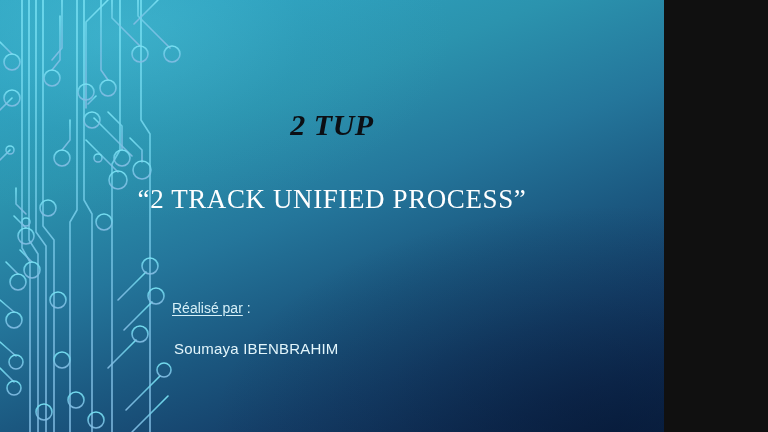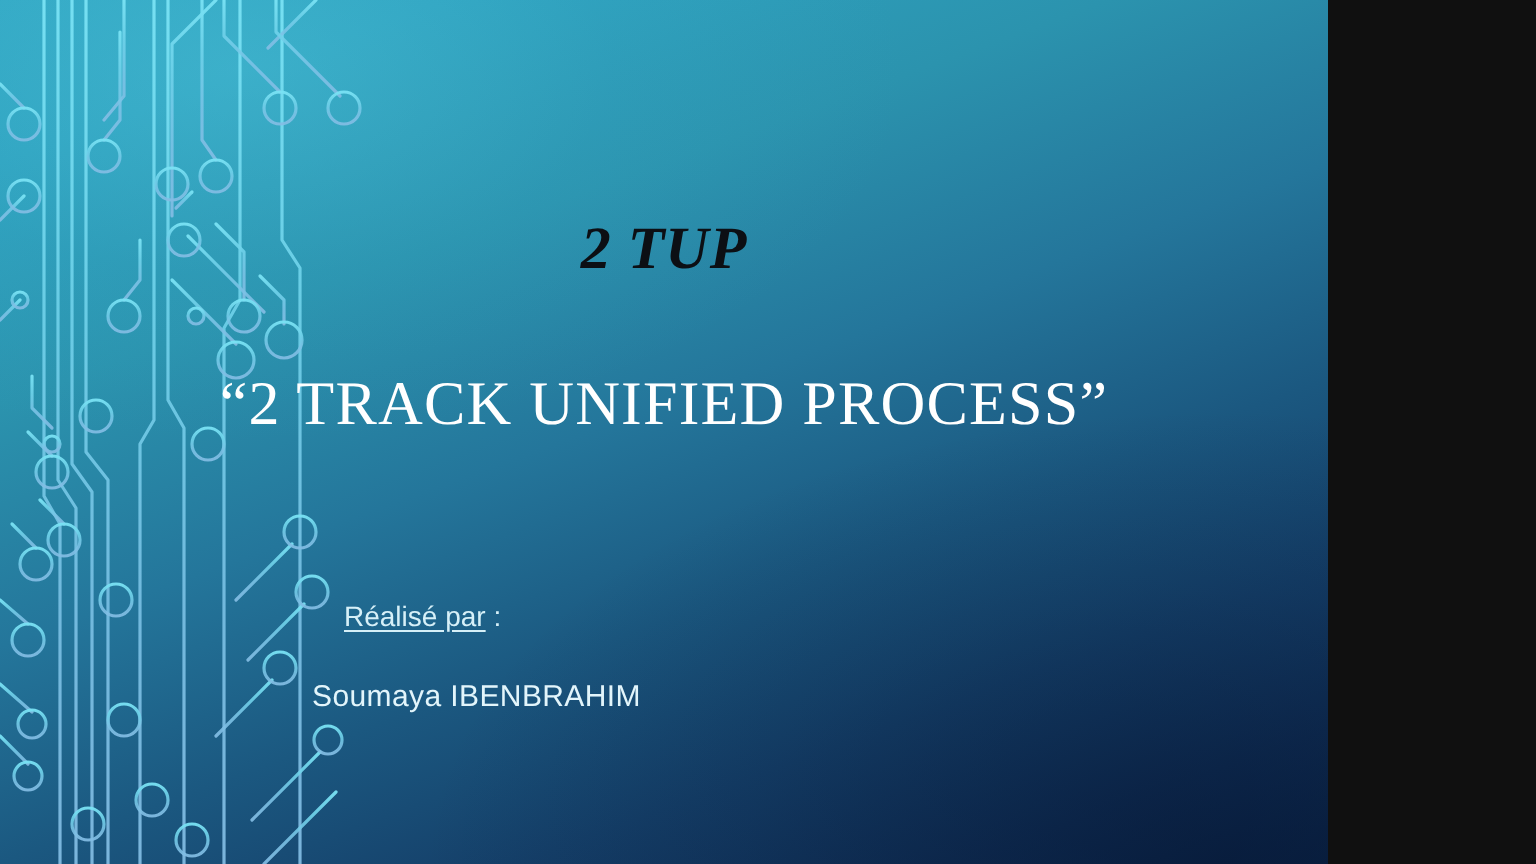--- a/index.html
+++ b/index.html
@@ -77,21 +77,21 @@
   }
 
   .subtitle {
     position: absolute;
     left: 0;
     right: 0;
     top: 184px;
     text-align: center;
     font-family: "Liberation Serif", "DejaVu Serif", serif;
     font-weight: normal;
-    font-size: 31px;
+    font-size: 27px;
     letter-spacing: 0.6px;
     color: #ffffff;
   }
 
   .byline {
     position: absolute;
     left: 172px;
     top: 300px;
     font-family: "Liberation Sans", sans-serif;
     font-size: 14px;
@@ -101,21 +101,21 @@
     text-decoration: underline;
     text-underline-offset: 2px;
   }
   .byline .colon {
     font-style: normal;
     text-decoration: none;
   }
 
   .author {
     position: absolute;
-    left: 156px;
+    left: 174px;
     top: 340px;
     font-family: "Liberation Sans", sans-serif;
     font-size: 15px;
     letter-spacing: 0.2px;
     color: #e2f5fb;
   }
 </style>
 </head>
 <body>
 

